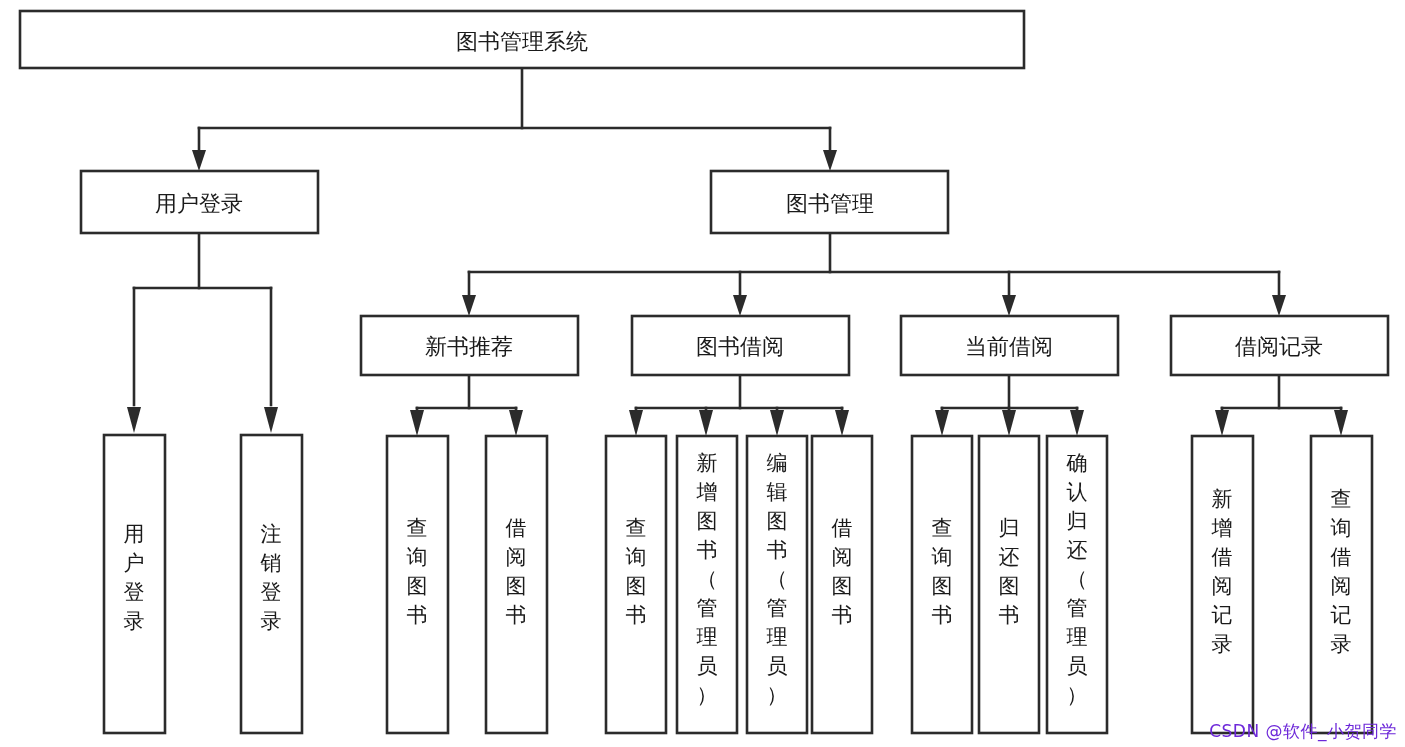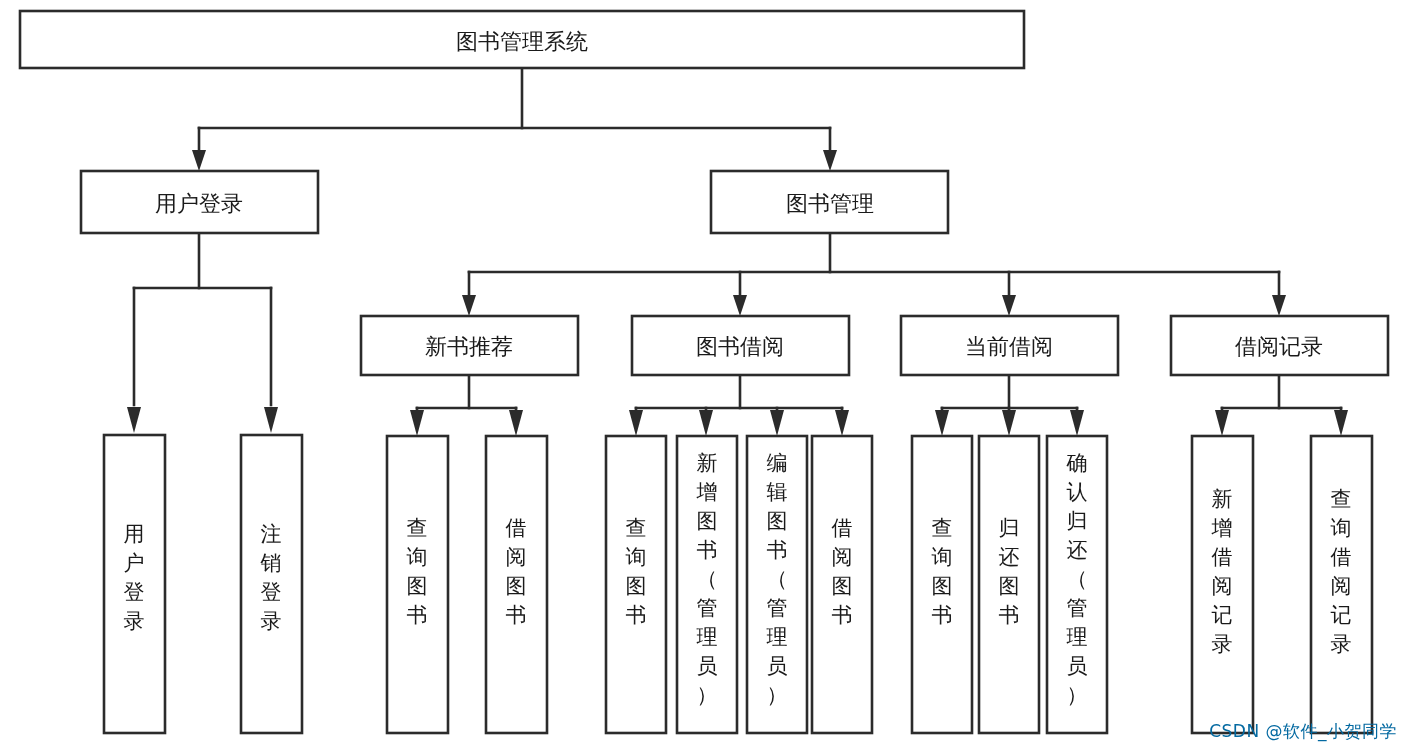--- a/index.html
+++ b/index.html
@@ -56,21 +56,21 @@
   }
   .label-v tspan {
     text-anchor: middle;
   }
   .watermark {
     position: absolute;
     right: 8px;
     bottom: 4px;
     font-family: "DejaVu Sans", "Liberation Sans", sans-serif;
     font-size: 17px;
-    color: #0369a1;
+    color: #6d28d9;
     letter-spacing: 0.5px;
     white-space: nowrap;
     pointer-events: none;
   }
 </style>
 </head>
 <body>
 
 <div id="diagram-root">
 

